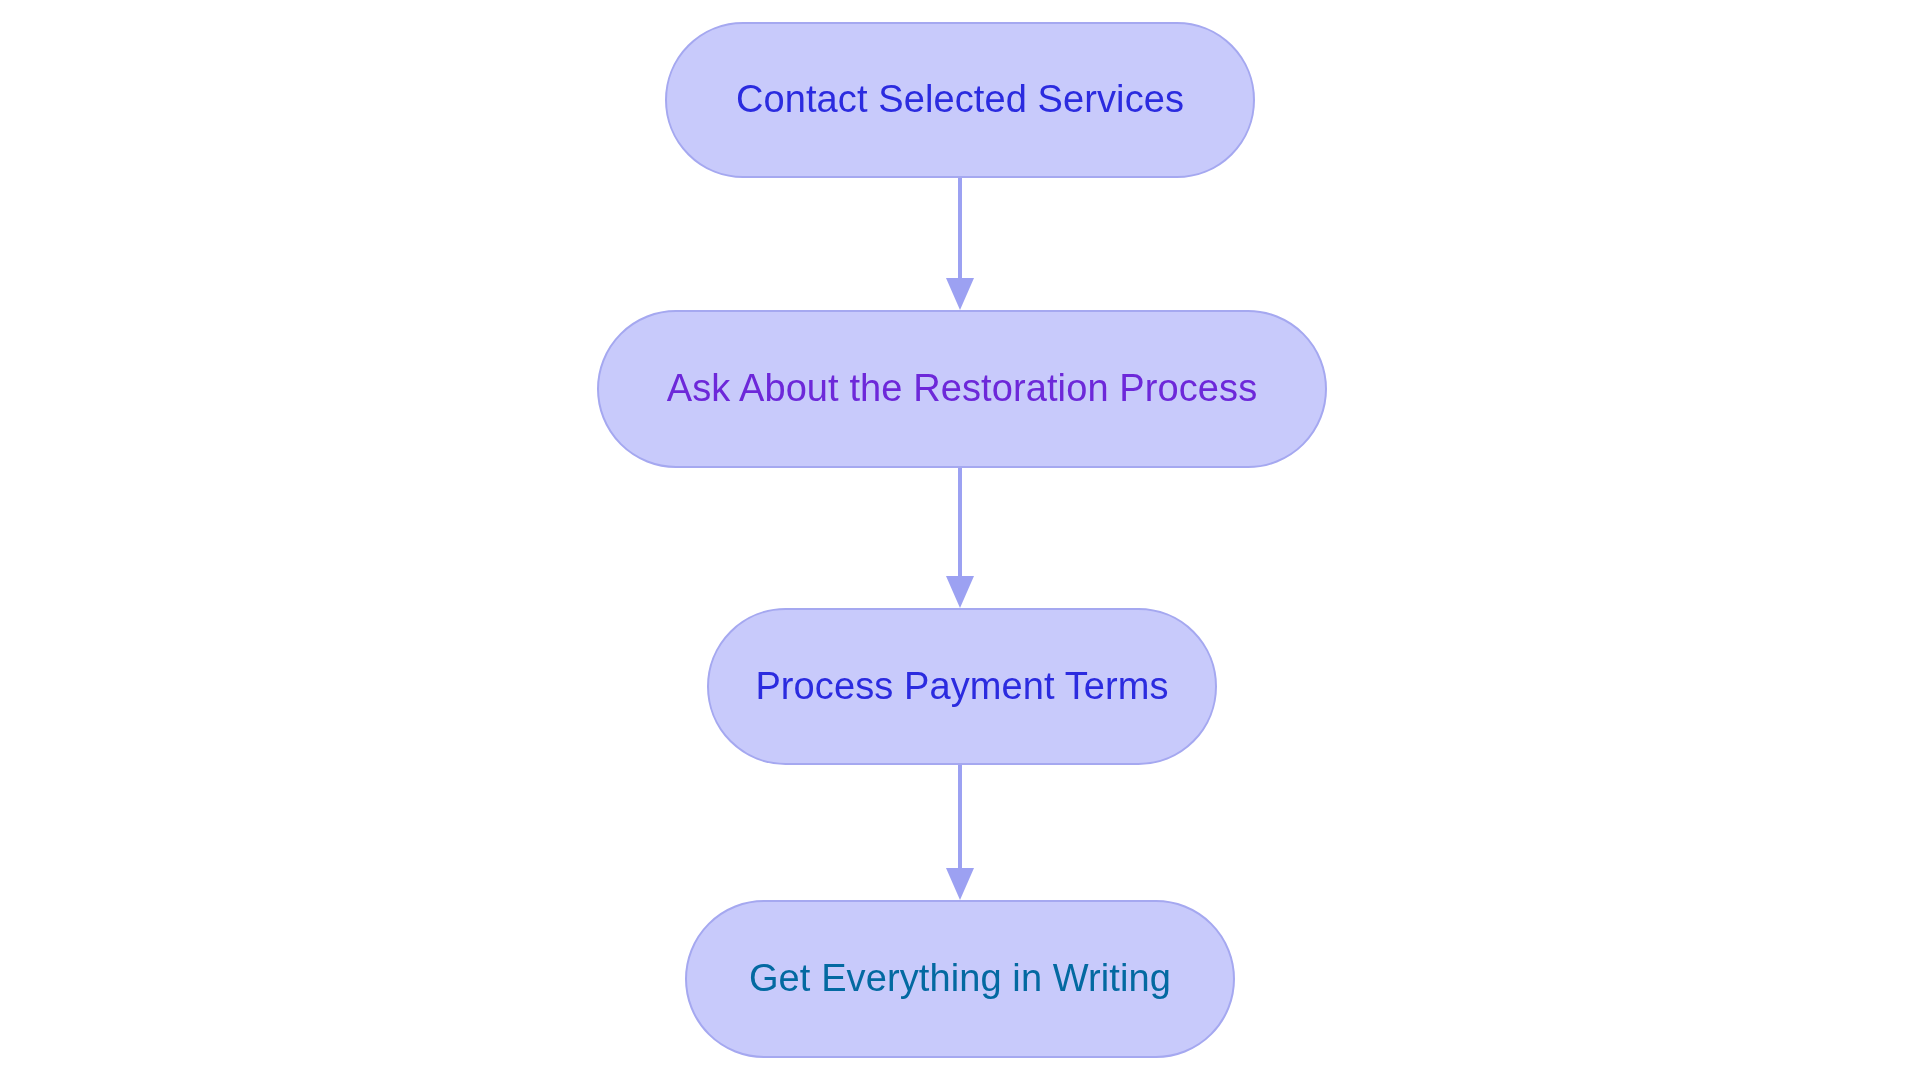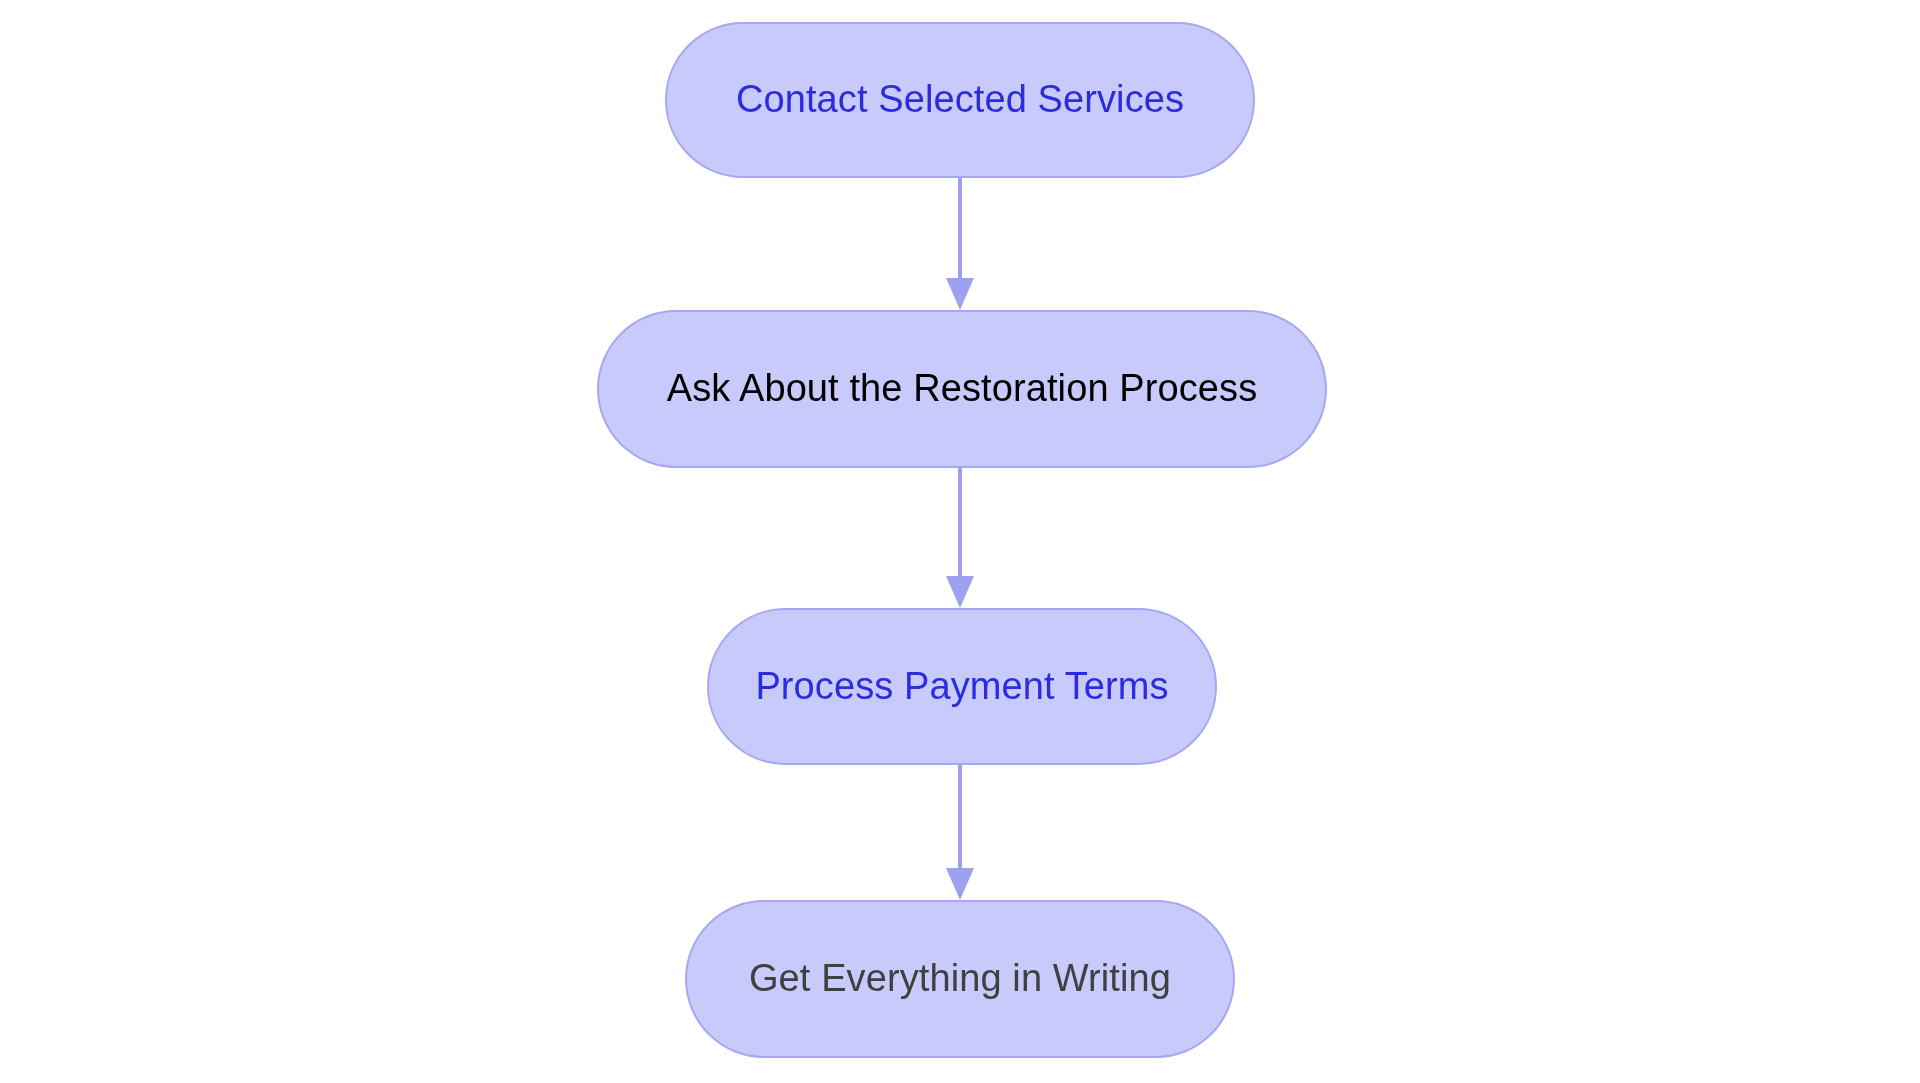--- a/index.html
+++ b/index.html
@@ -93,24 +93,24 @@
       <line class="edge-line" x1="960" y1="765" x2="960" y2="870" style="stroke: rgb(156, 161, 242);"></line>
       <polygon class="edge-head" points="946,868 974,868 960,900" style="fill: rgb(156, 161, 242);"></polygon>
     </g>
   </svg>
 
   <div class="node" id="node-1" style="background: rgb(200, 202, 251); border-color: rgb(165, 168, 240);">
     <span class="node-label" style="color: rgb(43, 43, 223);">Contact Selected Services</span>
   </div>
 
   <div class="node" id="node-2" style="background: rgb(200, 202, 251); border-color: rgb(165, 168, 240);">
-    <span class="node-label" style="color: #000000;">Ask About the Restoration Process</span>
+    <span class="node-label" style="color: #6d28d9;">Ask About the Restoration Process</span>
   </div>
 
   <div class="node" id="node-3" style="background: rgb(200, 202, 251); border-color: rgb(165, 168, 240);">
     <span class="node-label" style="color: rgb(43, 43, 223);">Process Payment Terms</span>
   </div>
 
   <div class="node" id="node-4" style="background: rgb(200, 202, 251); border-color: rgb(165, 168, 240);">
-    <span class="node-label" style="color: #404040;">Get Everything in Writing</span>
+    <span class="node-label" style="color: #0369a1;">Get Everything in Writing</span>
   </div>
 
 </div>
 
 </body></html>

